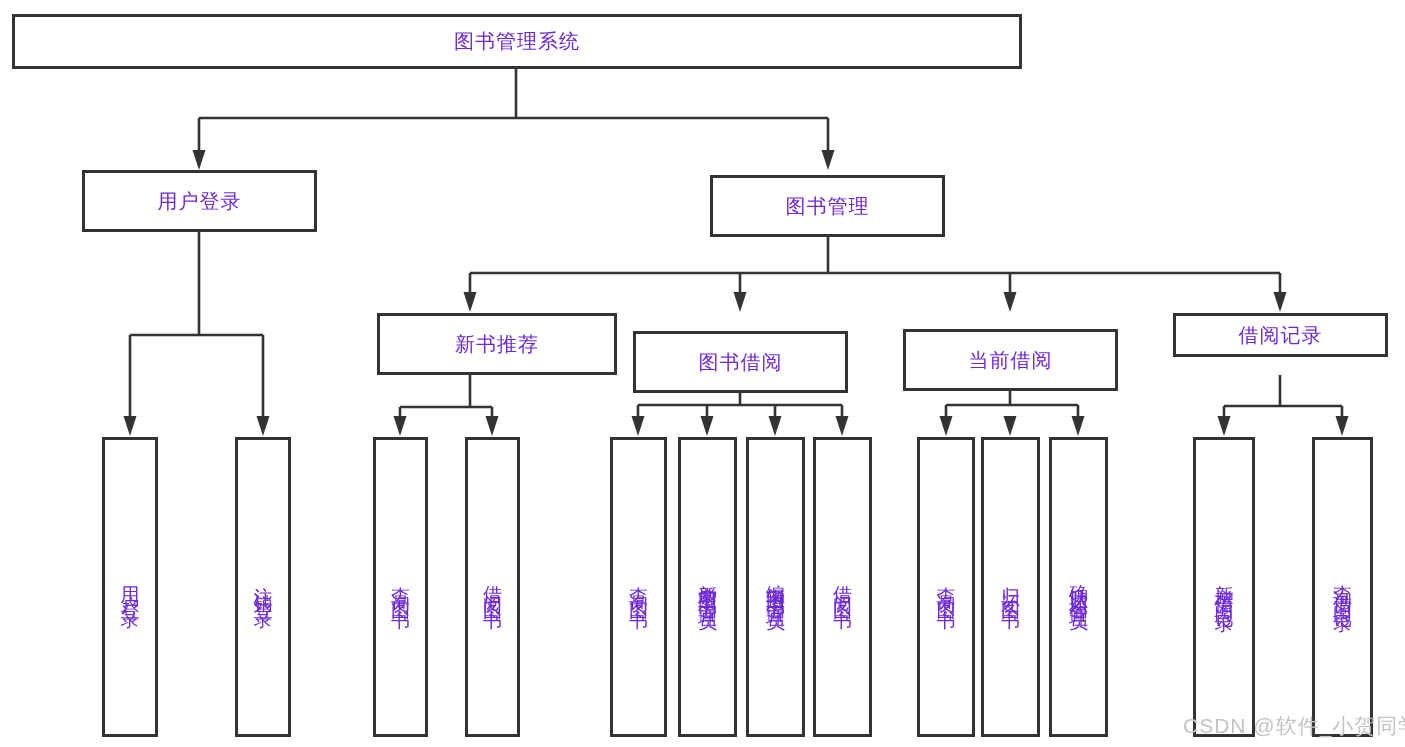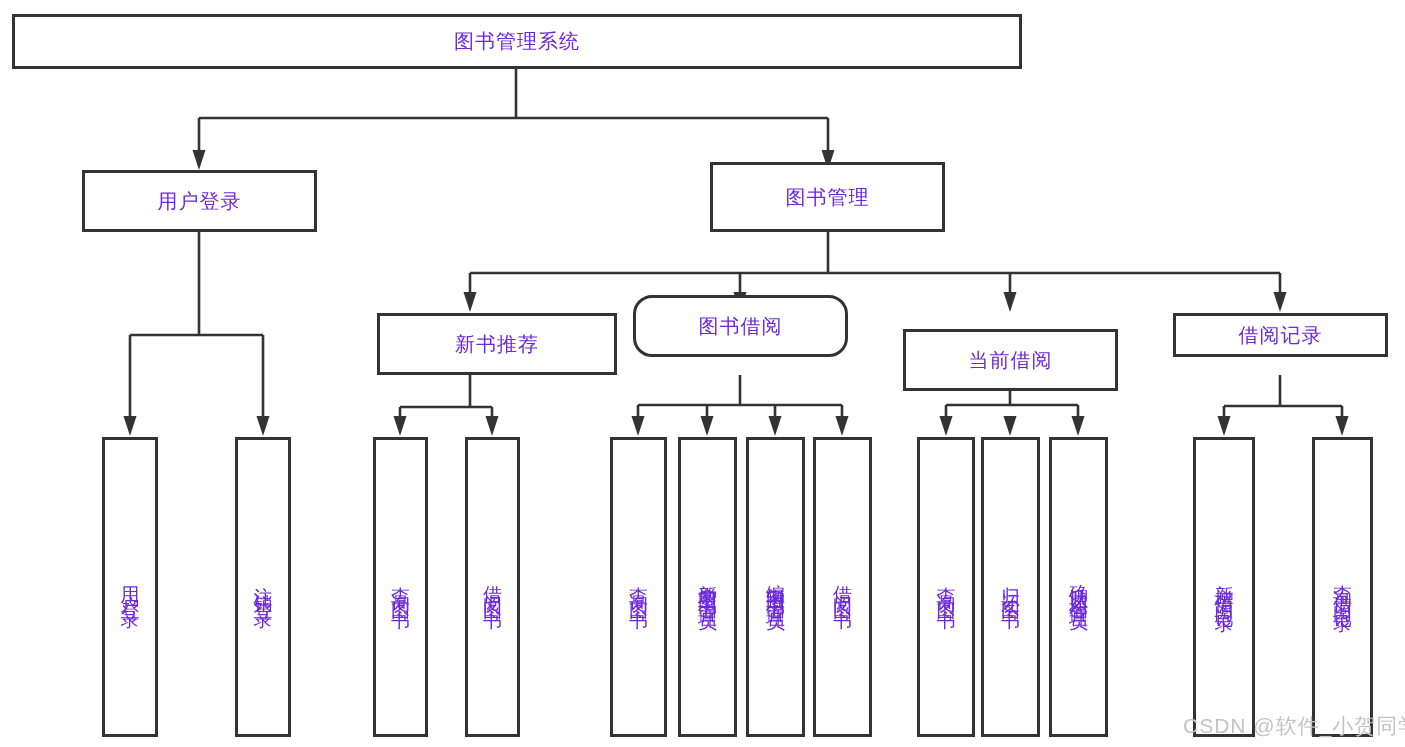--- a/index.html
+++ b/index.html
@@ -92,24 +92,24 @@
     <g>
       <path class="wire" d="M1280 375 V406 M1224 406 H1342 M1224 406 V420 M1342 406 V420"></path>
       <polygon class="arrow" points="1217.5,416 1230.5,416 1224,436"></polygon>
       <polygon class="arrow" points="1335.5,416 1348.5,416 1342,436"></polygon>
     </g>
   </svg>
 
   <div class="box" style="left:12px;top:14px;width:1010px;height:55px;">图书管理系统</div>
 
   <div class="box" style="left:82px;top:170px;width:235px;height:62px;">用户登录</div>
-  <div class="box" style="left:710px;top:162px;width:235px;height:70px;">图书管理</div>
+  <div class="box" style="left:710px;top:175px;width:235px;height:62px;">图书管理</div>
 
   <div class="box" style="left:377px;top:313px;width:240px;height:62px;">新书推荐</div>
-  <div class="box" style="left:633px;top:295px;width:215px;height:62px;border-radius:19px;">图书借阅</div>
+  <div class="box" style="left:633px;top:331px;width:215px;height:62px;">图书借阅</div>
   <div class="box" style="left:903px;top:313px;width:215px;height:62px;margin-top:16px;">当前借阅</div>
   <div class="box" style="left:1173px;top:313px;width:215px;height:44px;">借阅记录</div>
 
   <div class="box vbox" style="left:102px;top:437px;width:56px;height:300px;">用户登录</div>
   <div class="box vbox" style="left:235px;top:437px;width:56px;height:300px;">注销登录</div>
 
   <div class="box vbox" style="left:373px;top:437px;width:55px;height:300px;">查询图书</div>
   <div class="box vbox" style="left:465px;top:437px;width:55px;height:300px;">借阅图书</div>
 
   <div class="box vbox" style="left:610px;top:437px;width:57px;height:300px;">查询图书</div>

